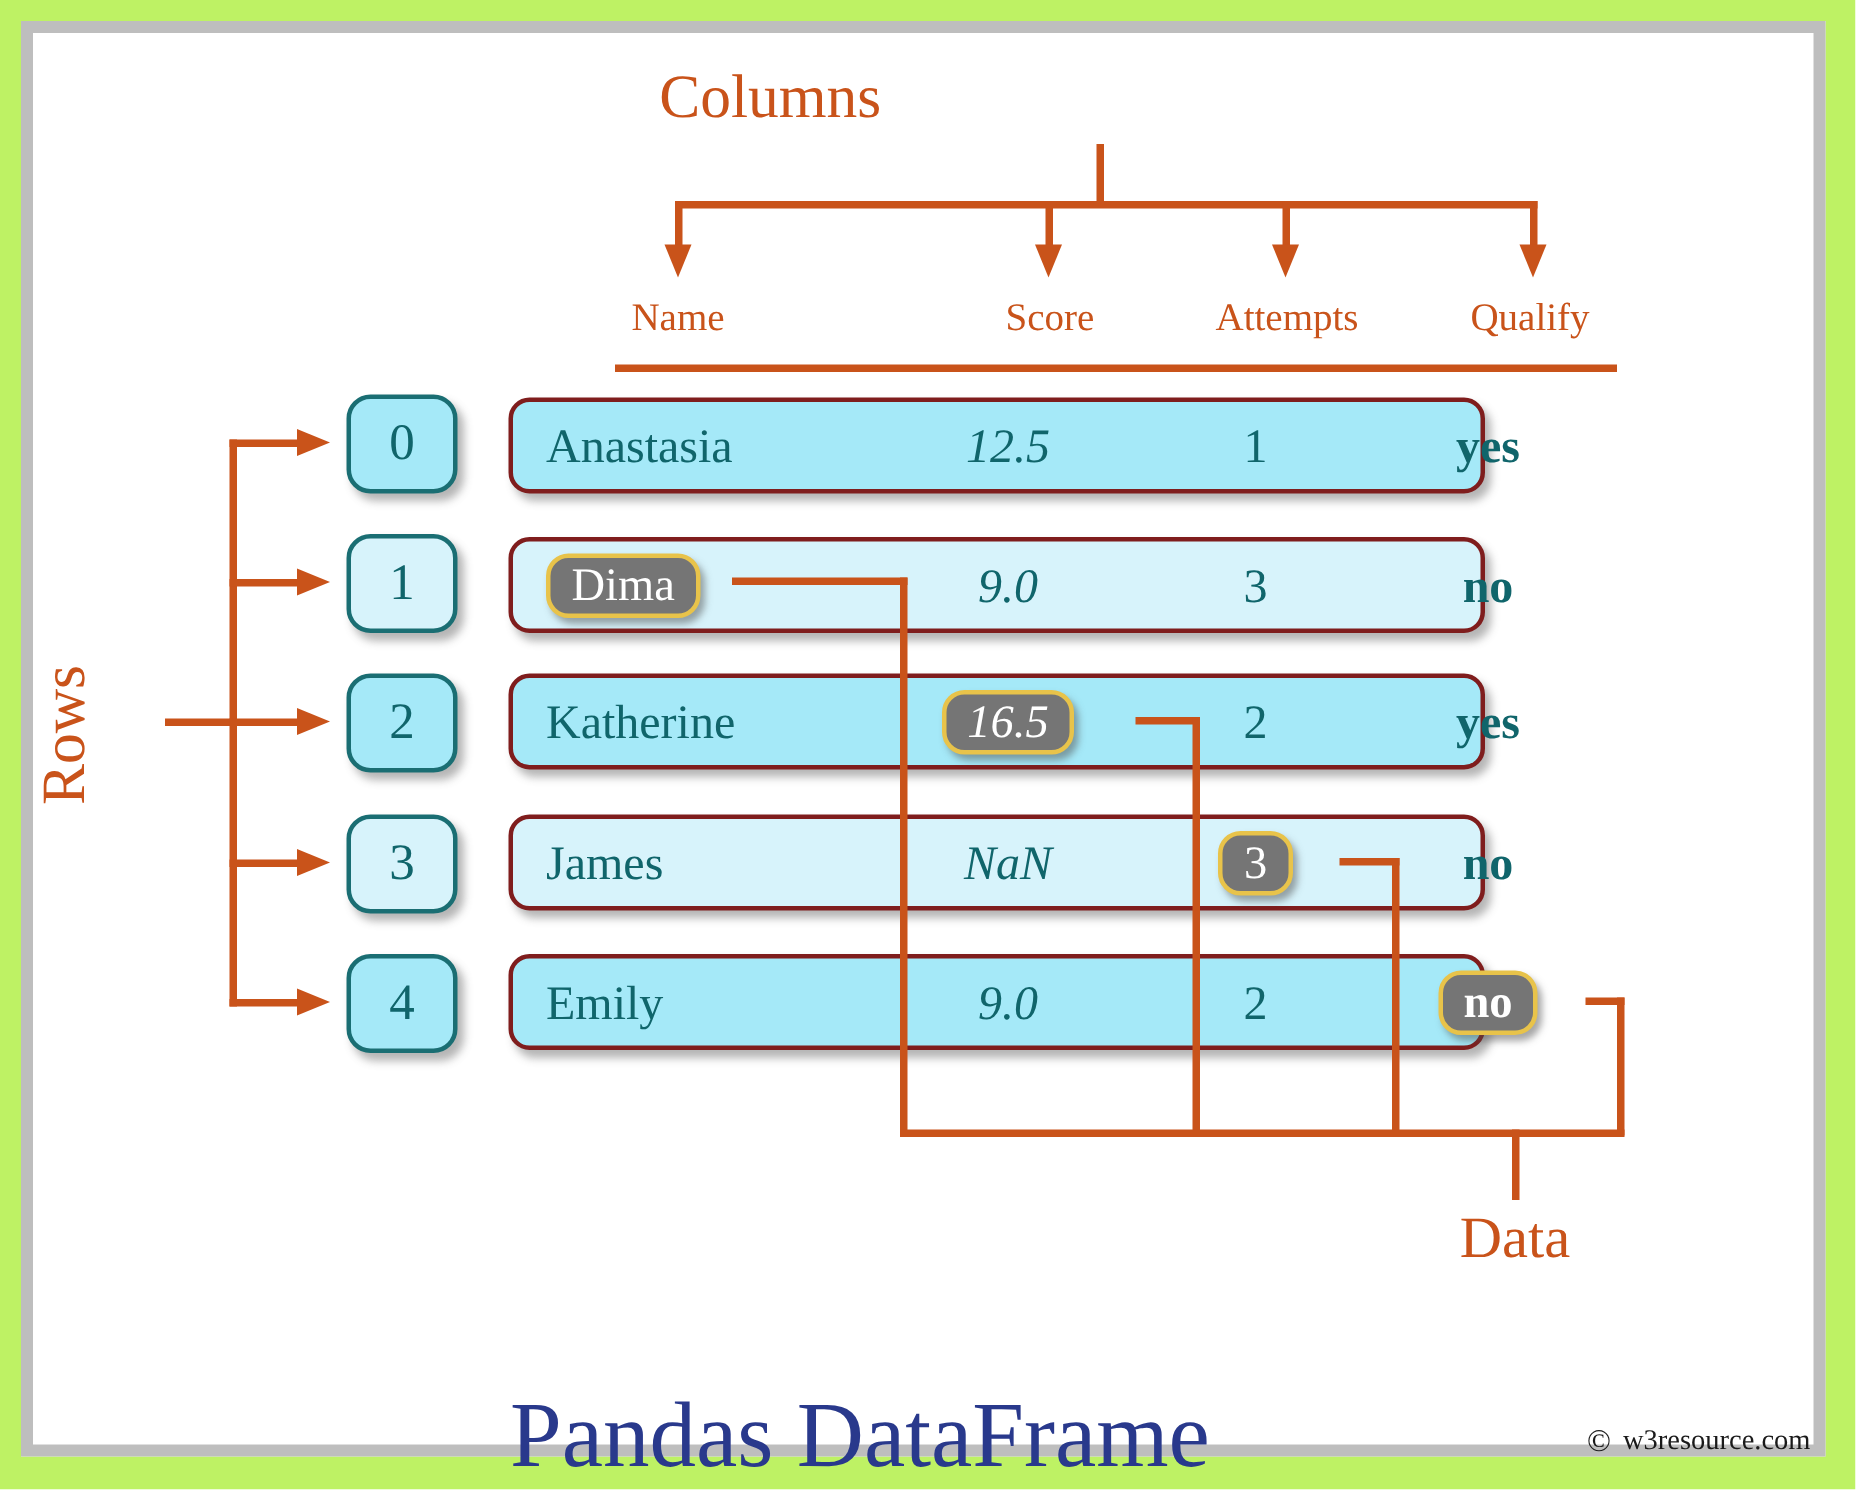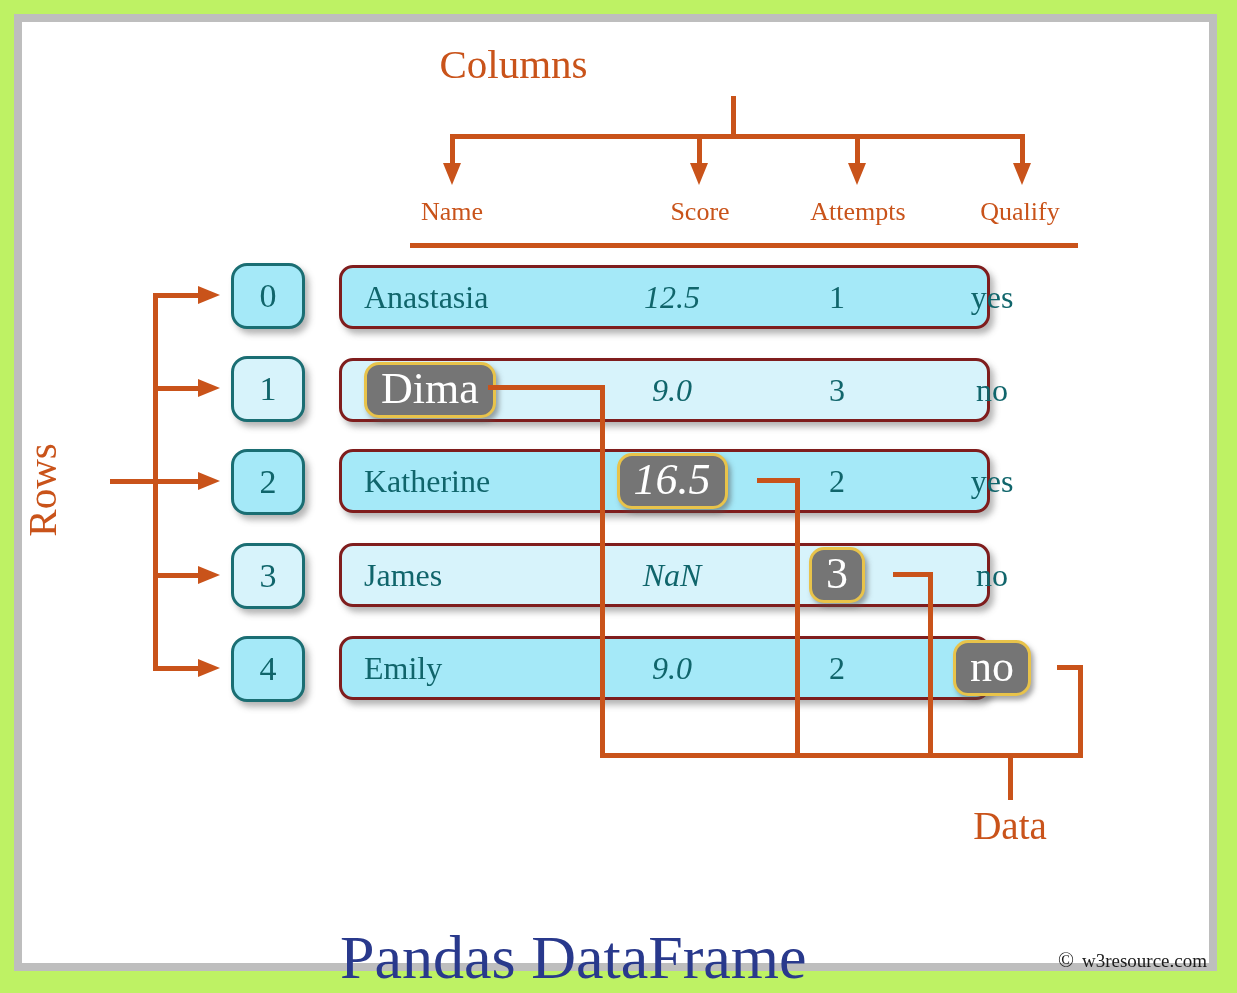--- a/index.html
+++ b/index.html
@@ -149,32 +149,32 @@
     align-items: center;
     justify-content: center;
     color: #10656b;
     font-size: 32px;
     font-family: "Liberation Serif", serif;
     white-space: nowrap;
   }
   .cell-name    { left: 10px;  width: 230px; justify-content: flex-start; padding-left: 12px; }
   .cell-score   { left: 250px; width: 160px; font-style: italic; }
   .cell-attempt { left: 430px; width: 130px; }
-  .cell-qual    { left: 570px; width: 160px; }
+  .cell-qual    { left: 570px; width: 160px; font-weight: bold; }
 
   
   .hl {
     background: #757575;
     border: 3px solid #e8c34a;
     border-radius: 15px;
     color: #ffffff;
     box-shadow: 3px 4px 5px rgba(80,80,80,0.5);
     padding: 2px 14px 4px 14px;
     line-height: 1;
-    font-size: 44px;
+    font-size: 31px;
     display: inline-block;
   }
 
   
   #title {
     position: absolute;
     left: 340px;
     top: 922px;
     color: #29398c;
     font-size: 62px;

